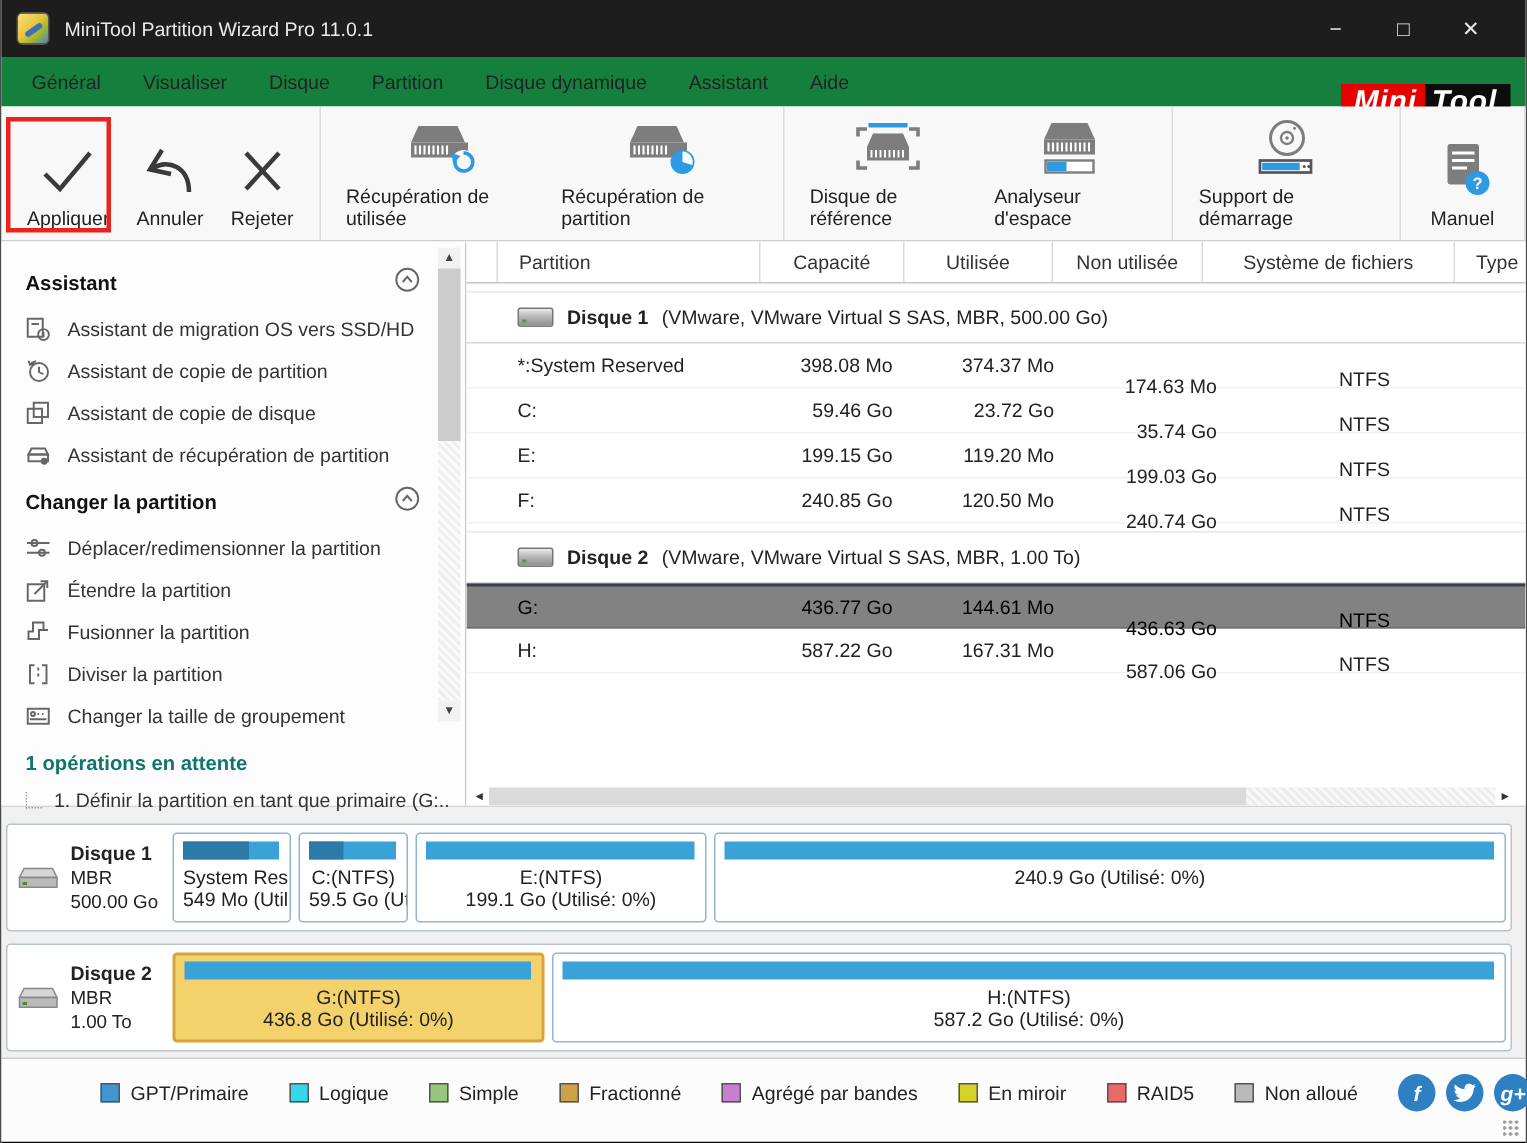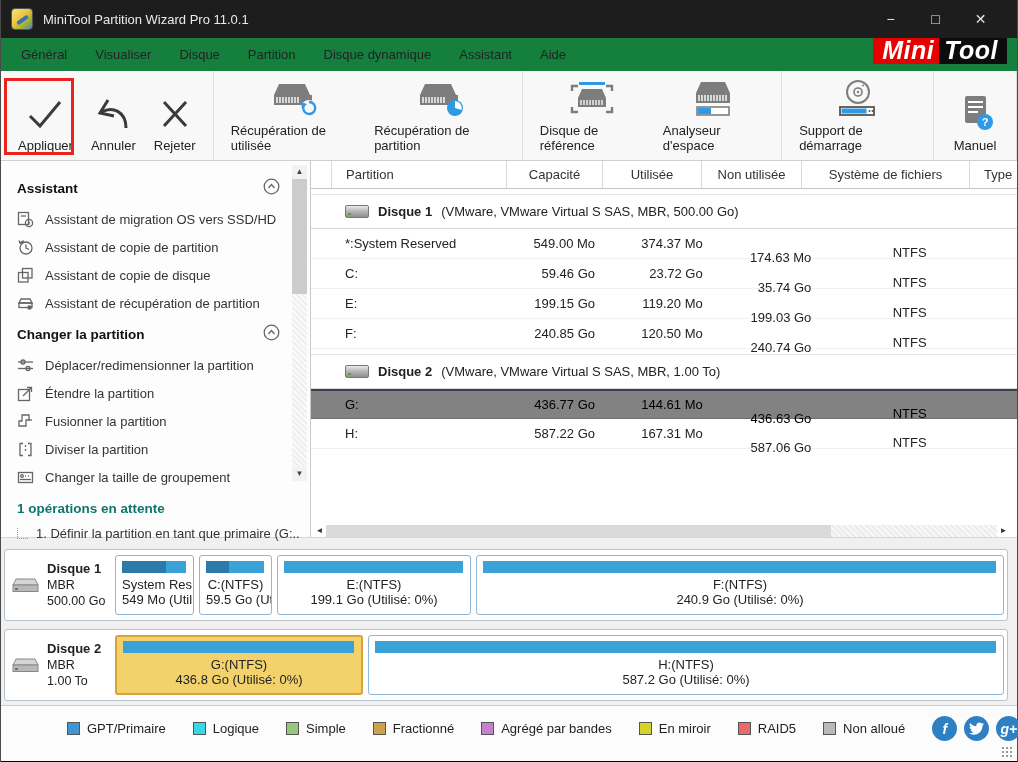--- a/index.html
+++ b/index.html
@@ -14,21 +14,21 @@
     border:1px solid #555; position:relative; }
   .app-icon:after { content:""; position:absolute; left:4px; top:9px; width:13px; height:4px;
     background:#3f6fb5; transform:rotate(-35deg); border-radius:2px; }
   .tb-title { color:#eaeaea; font-size:13px; }
   .win-controls { margin-left:auto; display:flex; gap:0; padding-right:4px; }
   .win-btn { width:45px; text-align:center; color:#e5e5e5; font-size:14px; line-height:38px; }
 
   
   .menubar { height:33px; background:#15803d; display:flex; align-items:center; padding-left:6px; position:relative; }
   .menu-item { padding:0 14px; font-size:13px; color:#222; line-height:33px; }
-  .brand { position:absolute; right:10px; top:0; height:26px; display:flex; font-style:italic; font-weight:bold; font-size:25px; line-height:25px; letter-spacing:0.5px; }
+  .brand { position:absolute; right:10px; top:18px; height:26px; display:flex; font-style:italic; font-weight:bold; font-size:20px; line-height:25px; letter-spacing:0.5px; }
   .brand-mini { background:#e60000; color:#fff; padding:0 5px 0 9px; }
   .brand-tool { background:#0c0c0c; color:#fff; padding:0 9px 0 5px; }
 
   
   .toolbar { height:90px; background:#f8f8f8; border-bottom:1px solid #cfcfcf; display:flex; position:relative; }
   .tgroup { display:flex; align-items:flex-end; padding:0 8px; border-right:1px solid #dcdcdc; }
   .tbtn { display:flex; flex-direction:column; align-items:center; gap:3px; padding:0 9px 7px; font-size:13px; color:#222; }
   .tbtn svg { display:block; }
   .annotation-box { position:absolute; left:3px; top:7px; width:70px; height:77px; border:3px solid #e9241f; z-index:6; pointer-events:none; }
 
@@ -428,21 +428,21 @@
       </div>
 
       <div class="group-row">
         <span class="disk3d"></span>
         <span class="group-name">Disque 1</span>
         <span>(VMware, VMware Virtual S SAS, MBR, 500.00 Go)</span>
       </div>
 
       <div class="trow">
         <div class="td-partition">*:System Reserved</div>
-        <div class="td-capacity">549.00 Mo</div>
+        <div class="td-capacity">398.08 Mo</div>
         <div class="td-used">374.37 Mo</div>
         <div class="td-unused">174.63 Mo</div>
         <div class="td-fs">NTFS</div>
         <div class="td-type">
             <span class="type-sq"></span>
             <span>Pr</span>
           </div>
       </div>
       <div class="trow">
         <div class="td-partition">C:</div>
@@ -549,21 +549,20 @@
           <div class="dm-bar">
               <div class="used" style="width: 0%;"></div>
             </div>
           <div>E:(NTFS)</div>
           <div>199.1 Go (Utilisé: 0%)</div>
         </div>
         <div class="dm-part" style="flex:1">
           <div class="dm-bar">
               <div class="used" style="width: 0%;"></div>
             </div>
-          <div>F:(NTFS)</div>
           <div>240.9 Go (Utilisé: 0%)</div>
         </div>
       </div>
     </div>
 
     <div class="dm-card">
       <div class="dm-label">
         <svg class="dm-disk" viewBox="0 0 27 15">
             <path d="M4 1 h19 l3 6 H1 z" fill="#d6d6d6" stroke="#888" stroke-width="1"></path>
             <rect x="1" y="7" width="25" height="6.5" fill="#b9b9b9" stroke="#888" stroke-width="1"></rect>

